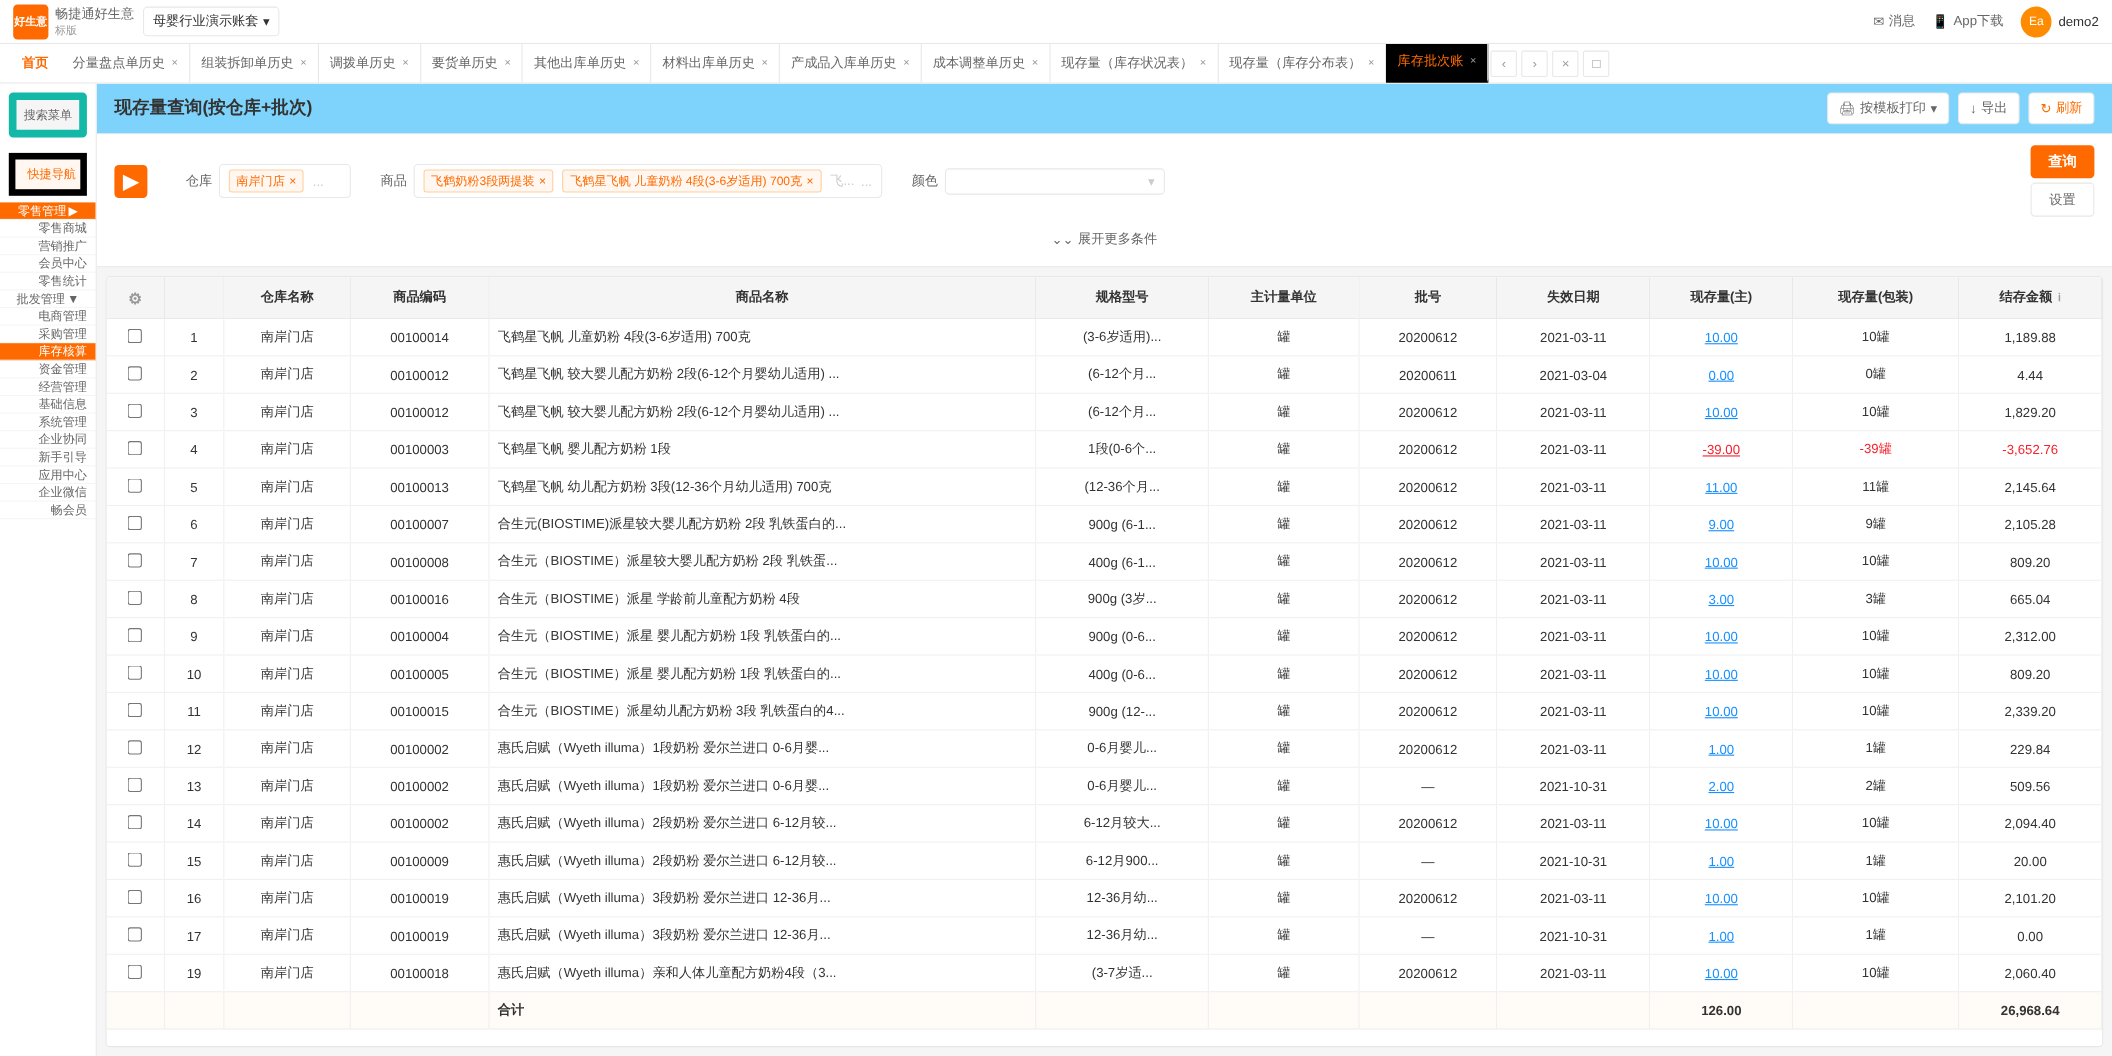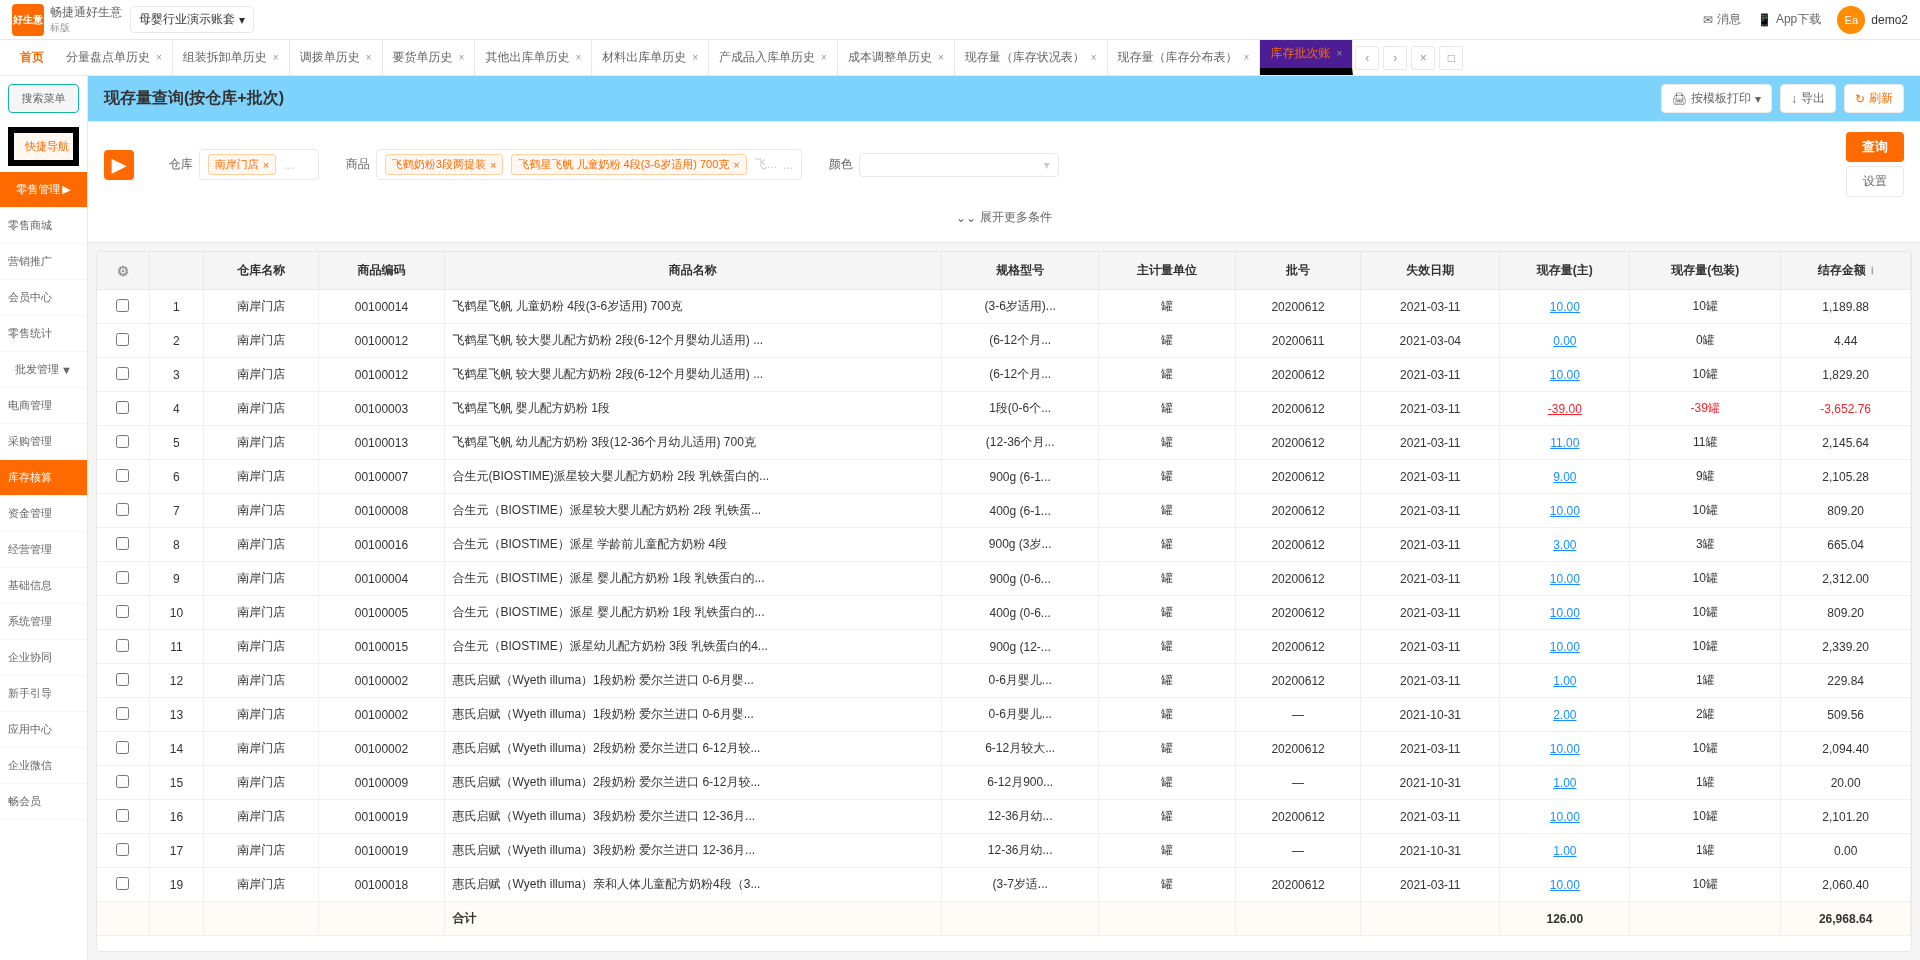--- a/index.html
+++ b/index.html
@@ -12,35 +12,35 @@
     .logo-icon { width: 32px; height: 32px; background: #ff6a00; border-radius: 4px; display: flex; align-items: center; justify-content: center; color: white; font-size: 10px; font-weight: bold; }
     .logo-text { font-size: 12px; color: #666; }
     .org-selector { display: flex; align-items: center; gap: 4px; border: 1px solid #e8e8e8; border-radius: 4px; padding: 4px 8px; cursor: pointer; color: #333; font-size: 12px; }
     .top-bar-right { display: flex; align-items: center; gap: 16px; }
     .top-bar-btn { display: flex; align-items: center; gap: 4px; color: #666; cursor: pointer; font-size: 12px; }
     .user-avatar { width: 28px; height: 28px; border-radius: 50%; background: #ff8c00; display: flex; align-items: center; justify-content: center; color: white; font-size: 11px; }
 
     
     .tab-bar { height: 36px; background: #fff; border-bottom: 1px solid #e8e8e8; display: flex; align-items: center; padding: 0 8px; overflow: hidden; flex-shrink: 0; }
     .tab-item { display: flex; align-items: center; gap: 4px; padding: 0 10px; height: 36px; border-right: 1px solid #e8e8e8; cursor: pointer; white-space: nowrap; font-size: 12px; color: #666; flex-shrink: 0; }
-    .tab-item.active { color: #ff6a00; background: #4c1d95; border-bottom: 8px solid #000000; }
+    .tab-item.active { color: #ff6a00; background: #000000; border-bottom: 4px solid #000000; }
     .tab-item:first-child { color: #ff6a00; font-weight: bold; padding: 0 12px; border: none; }
     .tab-close { font-size: 10px; color: #999; margin-left: 2px; }
     .tab-nav-btn { width: 24px; height: 24px; display: flex; align-items: center; justify-content: center; cursor: pointer; color: #999; border: 1px solid #e8e8e8; border-radius: 2px; margin: 0 2px; flex-shrink: 0; }
 
     
     .main-layout { display: flex; flex: 1; overflow: hidden; }
 
     
     .sidebar { width: 88px; background: #fff; border-right: 1px solid #e8e8e8; display: flex; flex-direction: column; overflow-y: auto; flex-shrink: 0; }
     .sidebar-search { padding: 8px; }
-    .sidebar-search-btn { width: 100%; background: #f5f5f5; border: 1px solid #14b8a6; border-radius: 4px; padding: 6px 4px; text-align: center; color: #666; font-size: 11px; cursor: pointer; }
+    .sidebar-search-btn { width: 100%; background: #f5f5f5; border: 7px solid #14b8a6; border-radius: 4px; padding: 6px 4px; text-align: center; color: #666; font-size: 11px; cursor: pointer; }
     .sidebar-nav-section { padding: 6px 8px; }
     .sidebar-nav-btn { width: 100%; background: #fff7f0; border: 6px solid #000000; border-radius: 0; padding: 6px 4px; text-align: right; color: #ff6a00; font-size: 11px; cursor: pointer; }
-    .sidebar-item { padding: 10px 8px; text-align: left; cursor: pointer; color: #666; font-size: 11px; border-bottom: 1px solid #f5f5f5; }
+    .sidebar-item { padding: 0 8px; text-align: right; cursor: pointer; color: #666; font-size: 11px; border-bottom: 1px solid #f5f5f5; }
     .sidebar-item-arrow { display: flex; align-items: center; justify-content: center; gap: 2px; }
 
     
     .content-area { flex: 1; display: flex; flex-direction: column; overflow: hidden; background: #f5f5f5; }
 
     
     .page-header { background: #7dd3fc; padding: 8px 16px; border-bottom: 1px solid #e8e8e8; display: flex; align-items: center; justify-content: space-between; flex-shrink: 0; }
     .page-title { font-size: 16px; font-weight: bold; color: #333; }
     .page-header-actions { display: flex; align-items: center; gap: 8px; }
     .btn-template { display: flex; align-items: center; gap: 4px; border: 1px solid #e8e8e8; border-radius: 4px; padding: 5px 10px; cursor: pointer; background: #fff; color: #666; font-size: 12px; }

